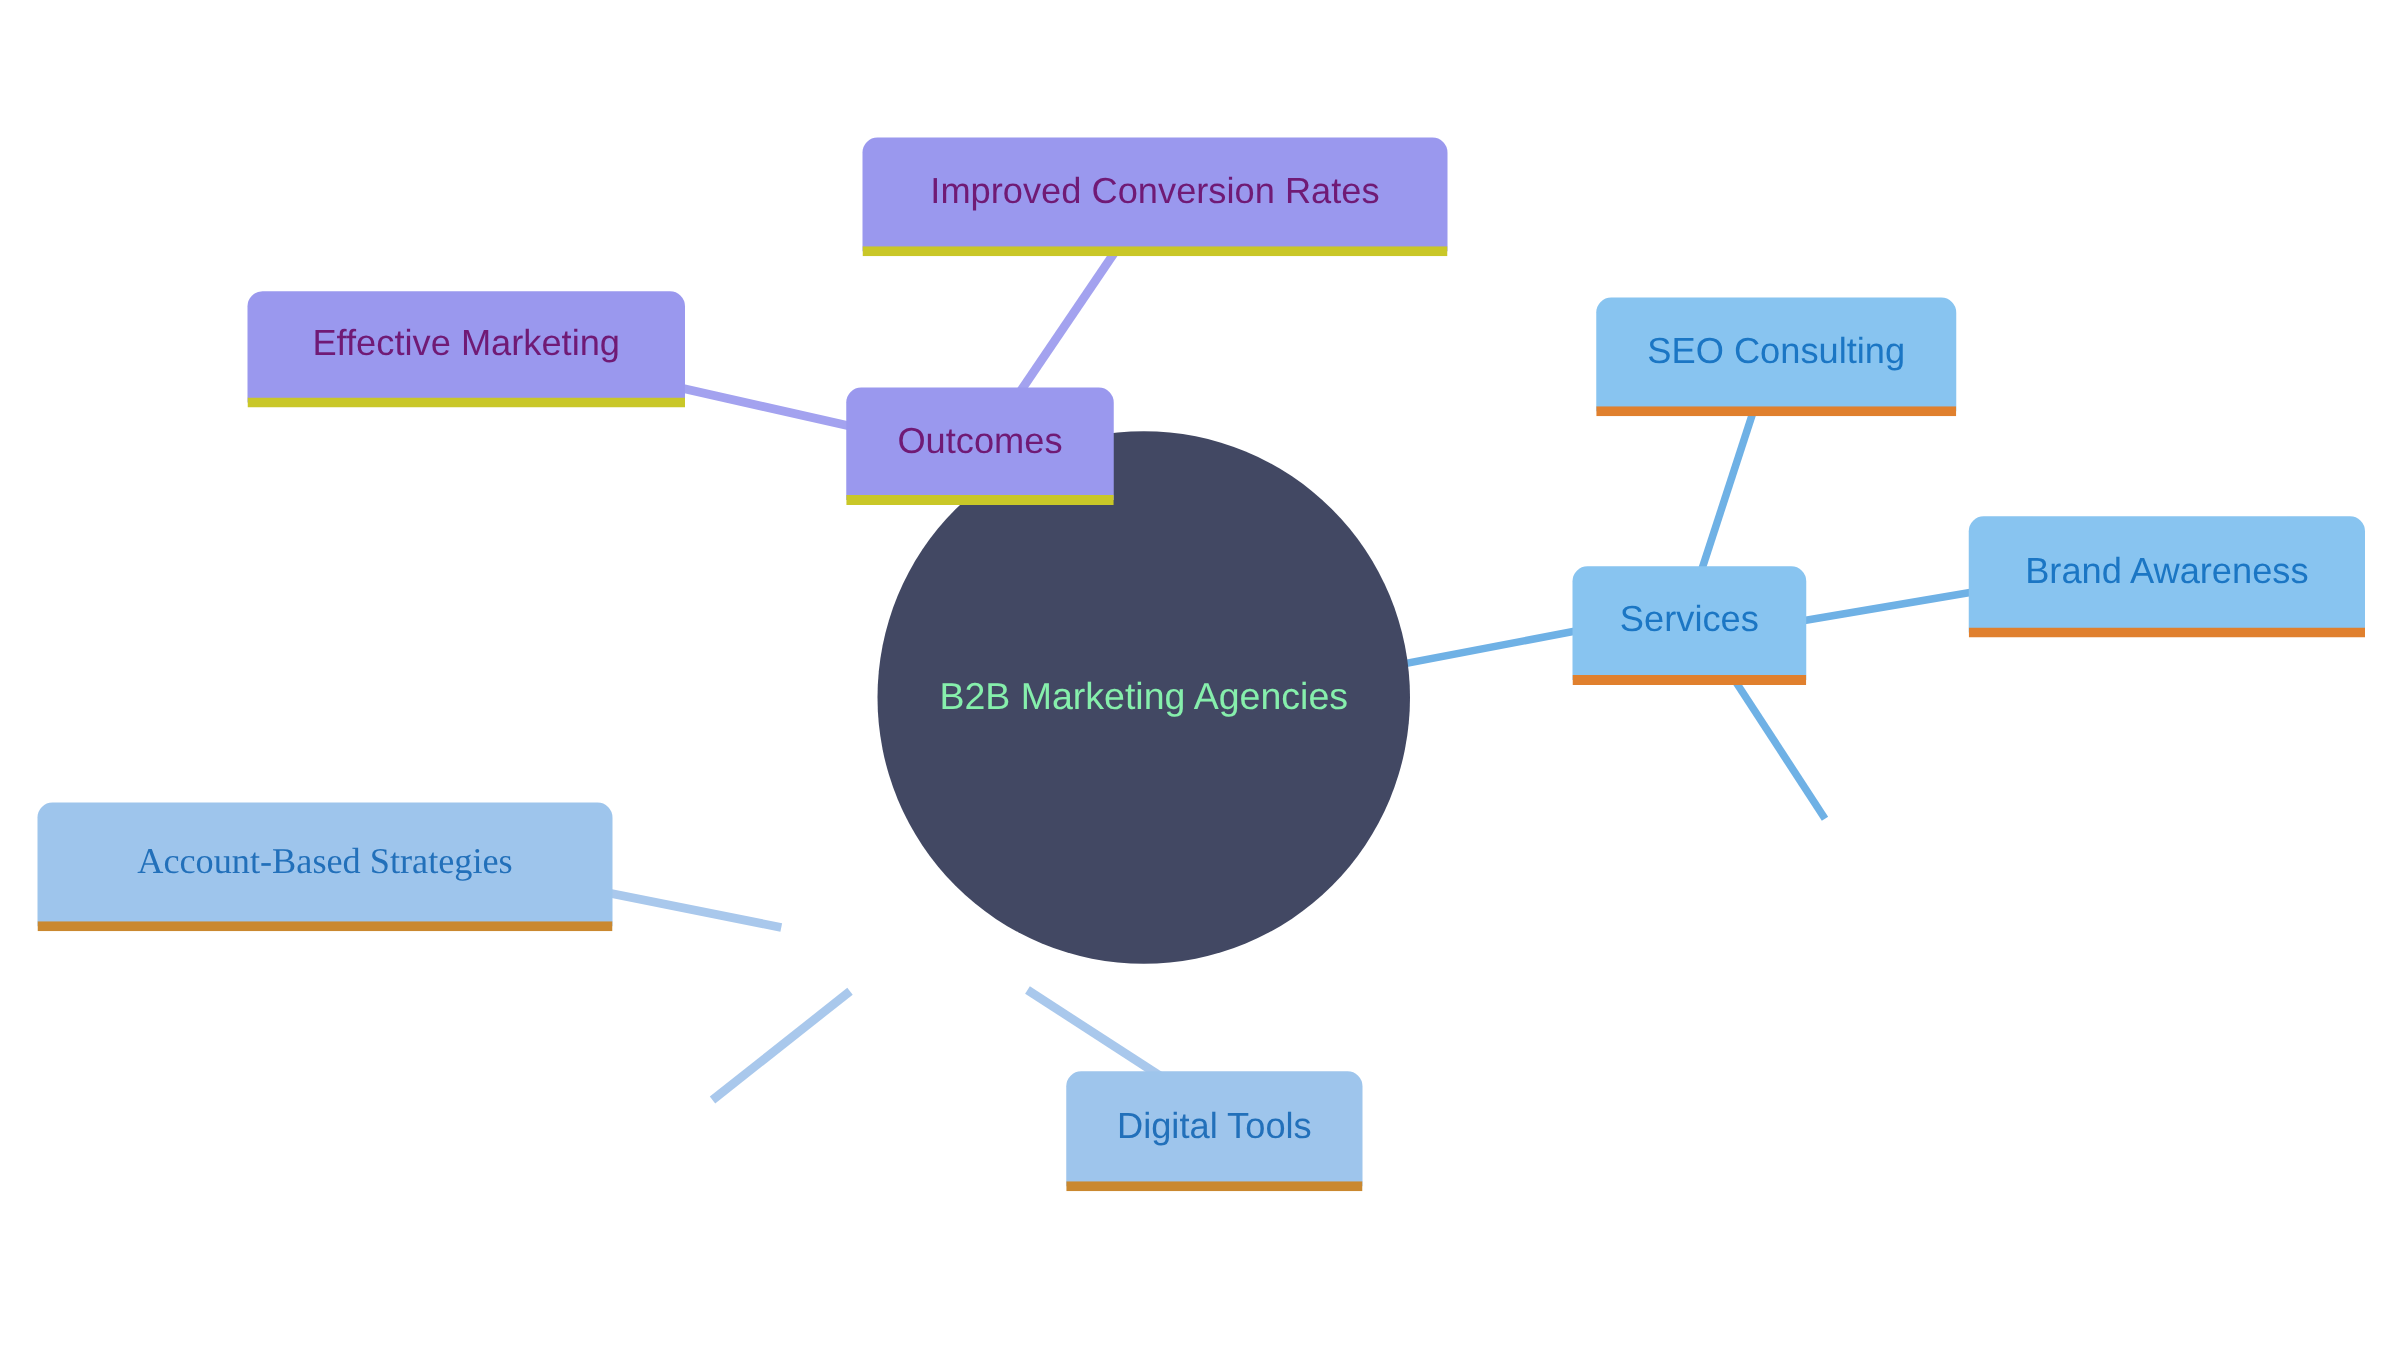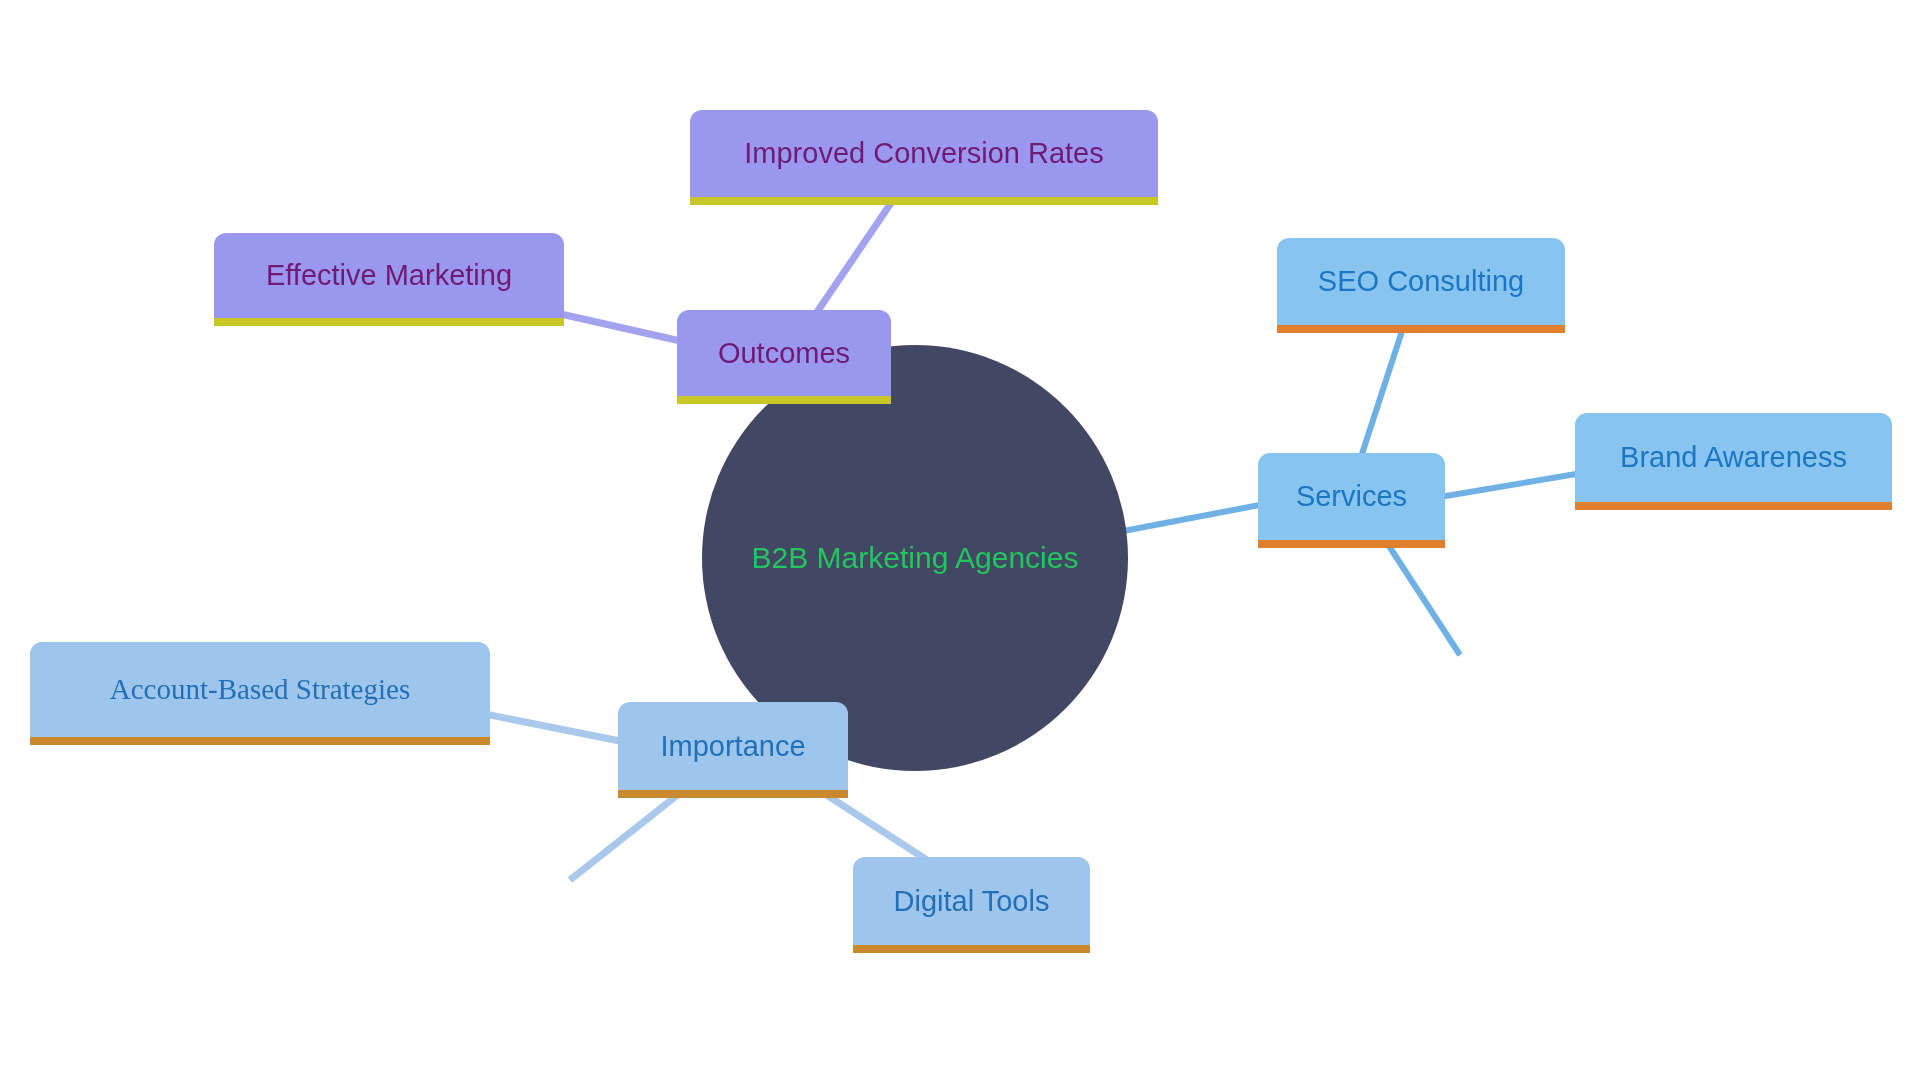--- a/index.html
+++ b/index.html
@@ -26,21 +26,21 @@
     position: absolute;
     left: 702px;
     top: 345px;
     width: 426px;
     height: 426px;
     border-radius: 50%;
     background: #424863;
     display: flex;
     align-items: center;
     justify-content: center;
-    color: #22c55e;
+    color: #86efac;
     font-size: 30px;
     z-index: 2;
     text-align: center;
   }
   .node {
     position: absolute;
     display: flex;
     align-items: center;
     justify-content: center;
     border-radius: 12px 12px 0 0;
@@ -62,21 +62,21 @@
     border-bottom: 8px solid #e0802e;
   }
   
   .branch-lightblue {
     background: #9ec5ec;
     color: #2270ba;
     border-bottom: 8px solid #ca882f;
   }
   
   #node-improved-conversion-rates { left: 690px;  top: 110px; width: 468px; height: 87px; }
-  #node-effective-marketing       { left: 198px;  top: 233px; width: 350px; height: 85px; margin-left: 16px; }
+  #node-effective-marketing       { left: 198px;  top: 233px; width: 350px; height: 85px; }
   #node-outcomes                  { left: 677px;  top: 310px; width: 214px; height: 86px; }
   #node-services                  { left: 1258px; top: 453px; width: 187px; height: 87px; }
   #node-seo-consulting            { left: 1277px; top: 238px; width: 288px; height: 87px; }
   #node-brand-awareness           { left: 1575px; top: 413px; width: 317px; height: 89px; }
   #node-lead-generation           { left: 1340px; top: 650px; width: 307px; height: 87px; }
   #node-importance                { left: 618px;  top: 702px; width: 230px; height: 88px; }
   #node-account-based-strategies  { left: 30px;   top: 642px; width: 460px; height: 95px; font-family: Liberation Serif, serif; }
   #node-industry-specific-expertise { left: 283px; top: 875px; width: 470px; height: 90px; }
   #node-digital-tools             { left: 853px;  top: 857px; width: 237px; height: 88px; }
 </style>
@@ -103,17 +103,16 @@
   <div class="center-circle">B2B Marketing Agencies</div>
 
   <div class="node branch-purple" id="node-outcomes">Outcomes</div>
   <div class="node branch-purple" id="node-effective-marketing">Effective Marketing</div>
   <div class="node branch-purple" id="node-improved-conversion-rates">Improved Conversion Rates</div>
 
   <div class="node branch-blue" id="node-services">Services</div>
   <div class="node branch-blue" id="node-seo-consulting">SEO Consulting</div>
   <div class="node branch-blue" id="node-brand-awareness">Brand Awareness</div>
 
-  <div class="node branch-lightblue" id="node-importance">Importance</div>
   <div class="node branch-lightblue" id="node-account-based-strategies">Account-Based Strategies</div>
   <div class="node branch-lightblue" id="node-digital-tools">Digital Tools</div>
 
 </div>
 
 </body></html>

